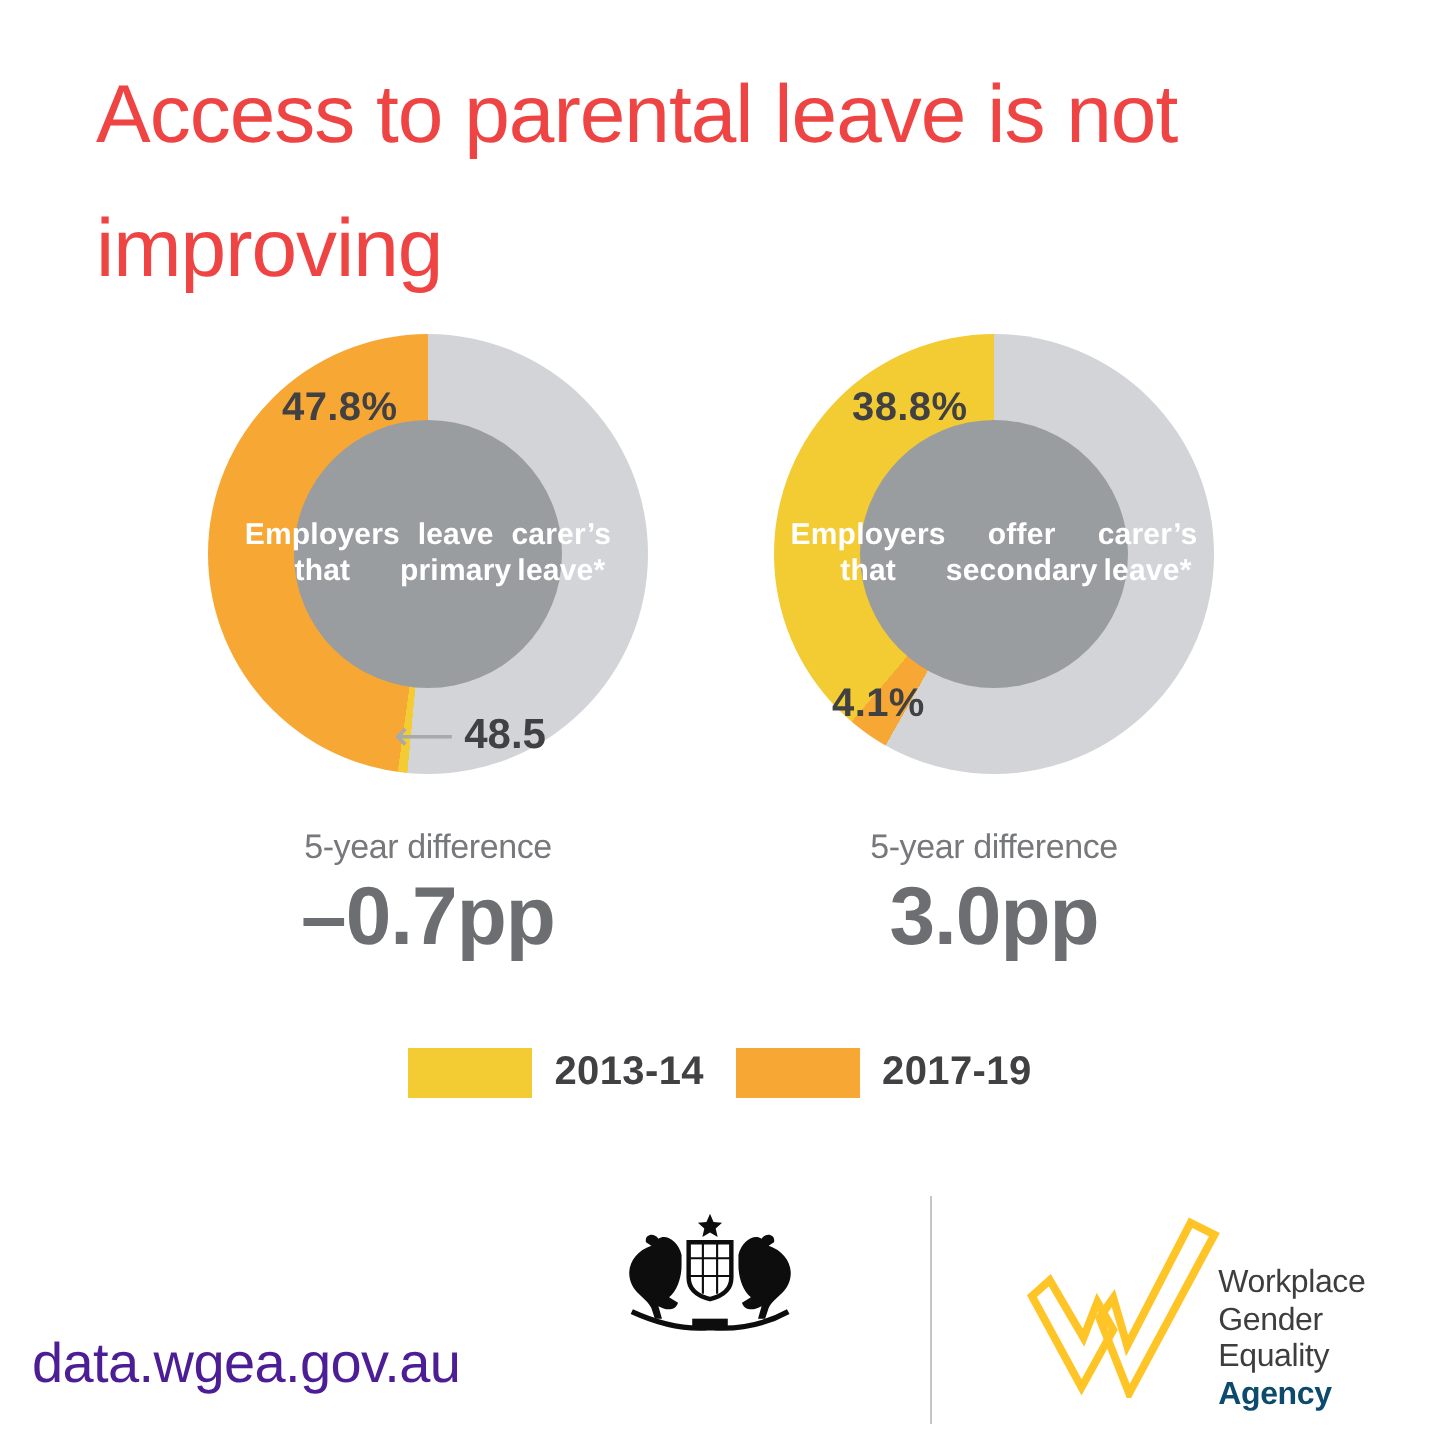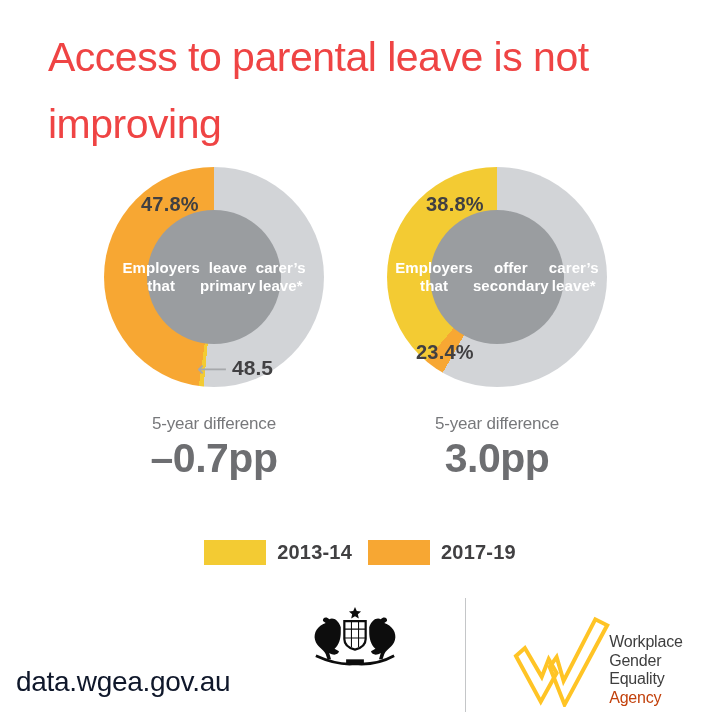--- a/index.html
+++ b/index.html
@@ -57,43 +57,43 @@
   .diff-block.left  { left:104px; }
   .diff-block.right { left:387px; }
   .diff-label { font-size:17px; color:#77787b; font-weight:400; letter-spacing:-0.2px; }
   .diff-value { font-size:41px; color:#6d6e71; font-weight:700; margin-top:1px; letter-spacing:-0.5px; }
 
   
   .legend {
     position:absolute; left:0; right:0; top:524px;
     display:flex; justify-content:center; align-items:center; gap:16px;
   }
-  .legend-item { display:flex; align-items:center;margin-top:16px; }
+  .legend-item { display:flex; align-items:center; }
   .legend-swatch { width:62px; height:25px; margin-right:11px; }
   .legend-label { font-size:20px; font-weight:700; color:#414042; letter-spacing:0.2px; }
 
   
   .site-url {
     position:absolute; left:16px; top:666px;
-    font-size:28px; font-weight:300; color:#0f172a; letter-spacing:-0.3px;
+    font-size:28px; font-weight:300; color:#4c1d95; letter-spacing:-0.3px;
   }
   .gov-logo { position:absolute; left:300px; top:606px; width:110px; text-align:center; }
   .gov-logo svg { display:block; margin:0 auto; }
   .gov-caption {
     margin-top:3px; font-family:"Liberation Serif", serif;
     font-size:17px; font-weight:700; color:#0d0d0d; white-space:nowrap;
     letter-spacing:-0.2px;
   }
   .footer-divider {
     position:absolute; left:465px; top:598px; width:1px; height:114px; background:#c4c6c8;
   }
-  .wgea-logo { position:absolute; left:512px; top:607px; display:flex; align-items:flex-end; }
+  .wgea-logo { position:absolute; left:512px; top:607px; display:flex; align-items:flex-start; }
   .wgea-text { margin-left:-2px; margin-top:26px; }
   .wgea-line { font-size:16px; line-height:18.5px; color:#3e3e3e; font-weight:500; letter-spacing:-0.2px; }
-  .wgea-line.agency { color:#c2410c; }
+  .wgea-line.agency { color:#0c4a6e;font-weight:bold; }
 </style>
 </head>
 <body>
 
 <div class="canvas">
 
   <h1 class="title">
     <span class="line">Access to parental leave is not</span>
     <span class="line">improving</span>
   </h1>
@@ -112,21 +112,21 @@
   </div>
 
   <div class="donut right" style="background: conic-gradient(rgb(210, 212, 215) 0%, rgb(210, 212, 215) 58.2%, rgb(247, 167, 51) 58.2%, rgb(247, 167, 51) 61.2%, rgb(243, 203, 51) 61.2%, rgb(243, 203, 51) 100%);">
     <div class="donut-hole" style="background: rgb(154, 157, 160);">
       <span class="hole-line">Employers that</span>
       <span class="hole-line">offer secondary</span>
       <span class="hole-line">carer’s leave*</span>
     </div>
   </div>
   <div class="pct-label pct-388">38.8%</div>
-  <div class="pct-label pct-418">23.4%</div>
+  <div class="pct-label pct-418">4.1%</div>
 
   <div class="diff-block left">
     <div class="diff-label">5-year difference</div>
     <div class="diff-value">–0.7pp</div>
   </div>
   <div class="diff-block right">
     <div class="diff-label">5-year difference</div>
     <div class="diff-value">3.0pp</div>
   </div>
 

